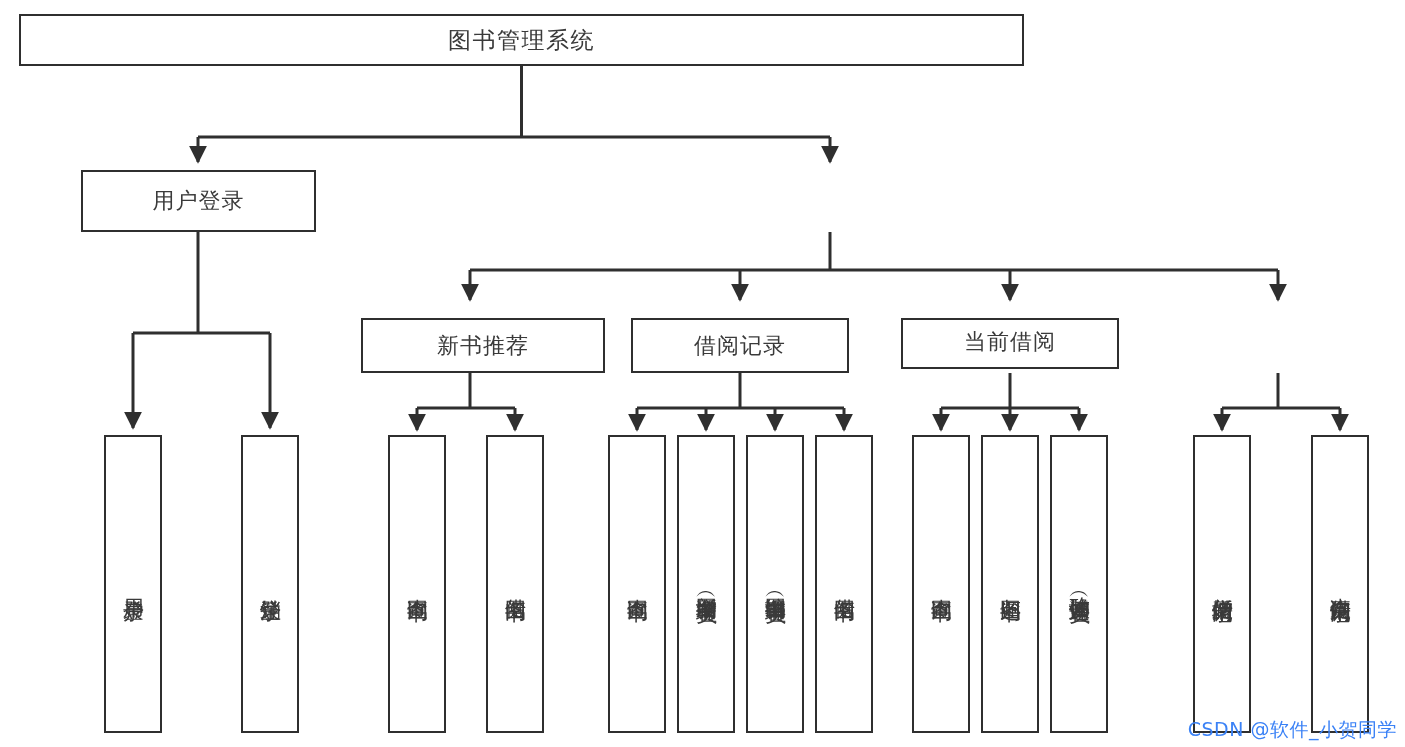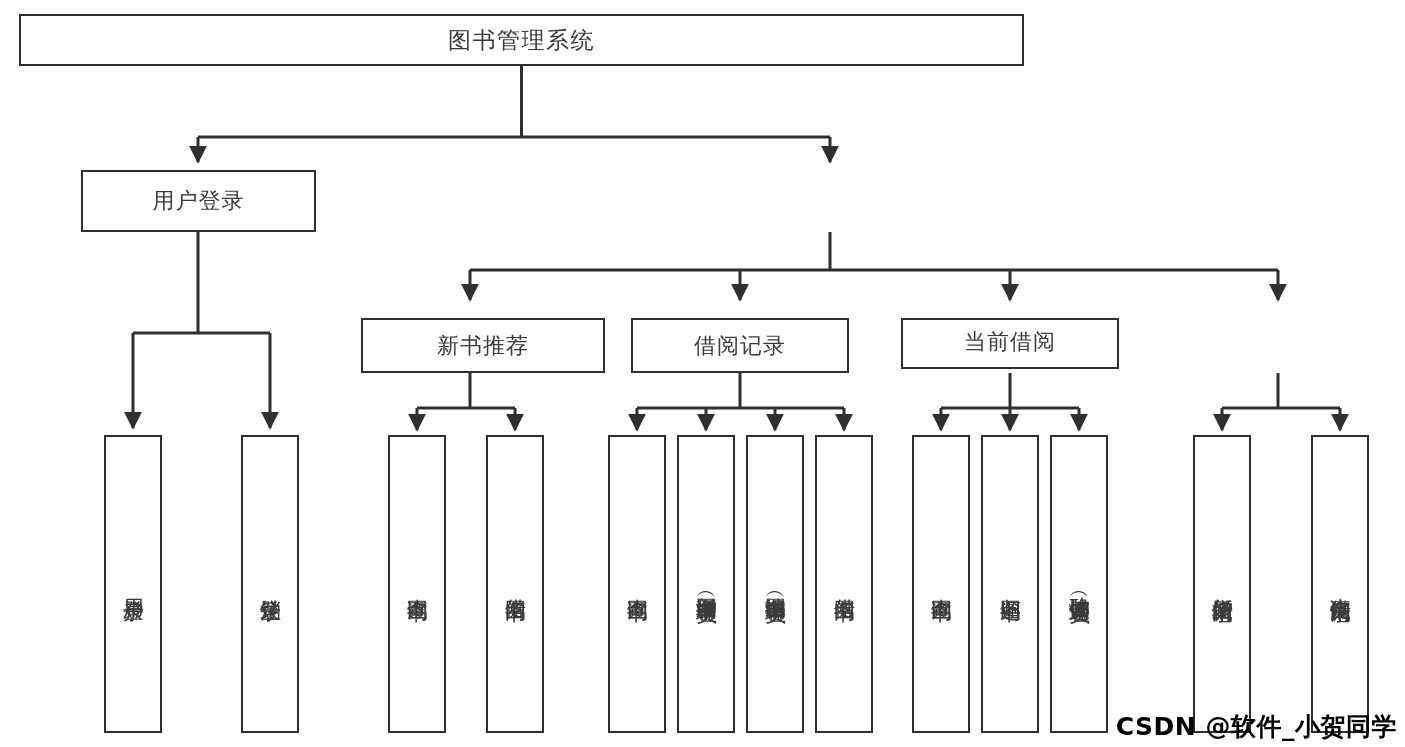--- a/index.html
+++ b/index.html
@@ -51,25 +51,24 @@
   .node.v > span{
     writing-mode:vertical-rl;
     text-orientation:upright;
     display:block;
     white-space:nowrap;
   }
   .watermark{
     position:absolute;
     right:8px;
     bottom:4px;
-    font-size:25px;
-    color:#000000;
+    font-size:19px;
+    color:#3b82f6;
     letter-spacing:0.5px;
     white-space:nowrap;
-    font-weight:bold;
   }
 </style>
 </head>
 <body>
 
 <div id="canvas">
 
   <svg id="wires" viewBox="0 0 1405 747" xmlns="http://www.w3.org/2000/svg">
     <defs>
       <marker id="arrow" viewBox="0 0 10 10" refX="9" refY="5" markerWidth="6" markerHeight="7" orient="auto-start-reverse">

